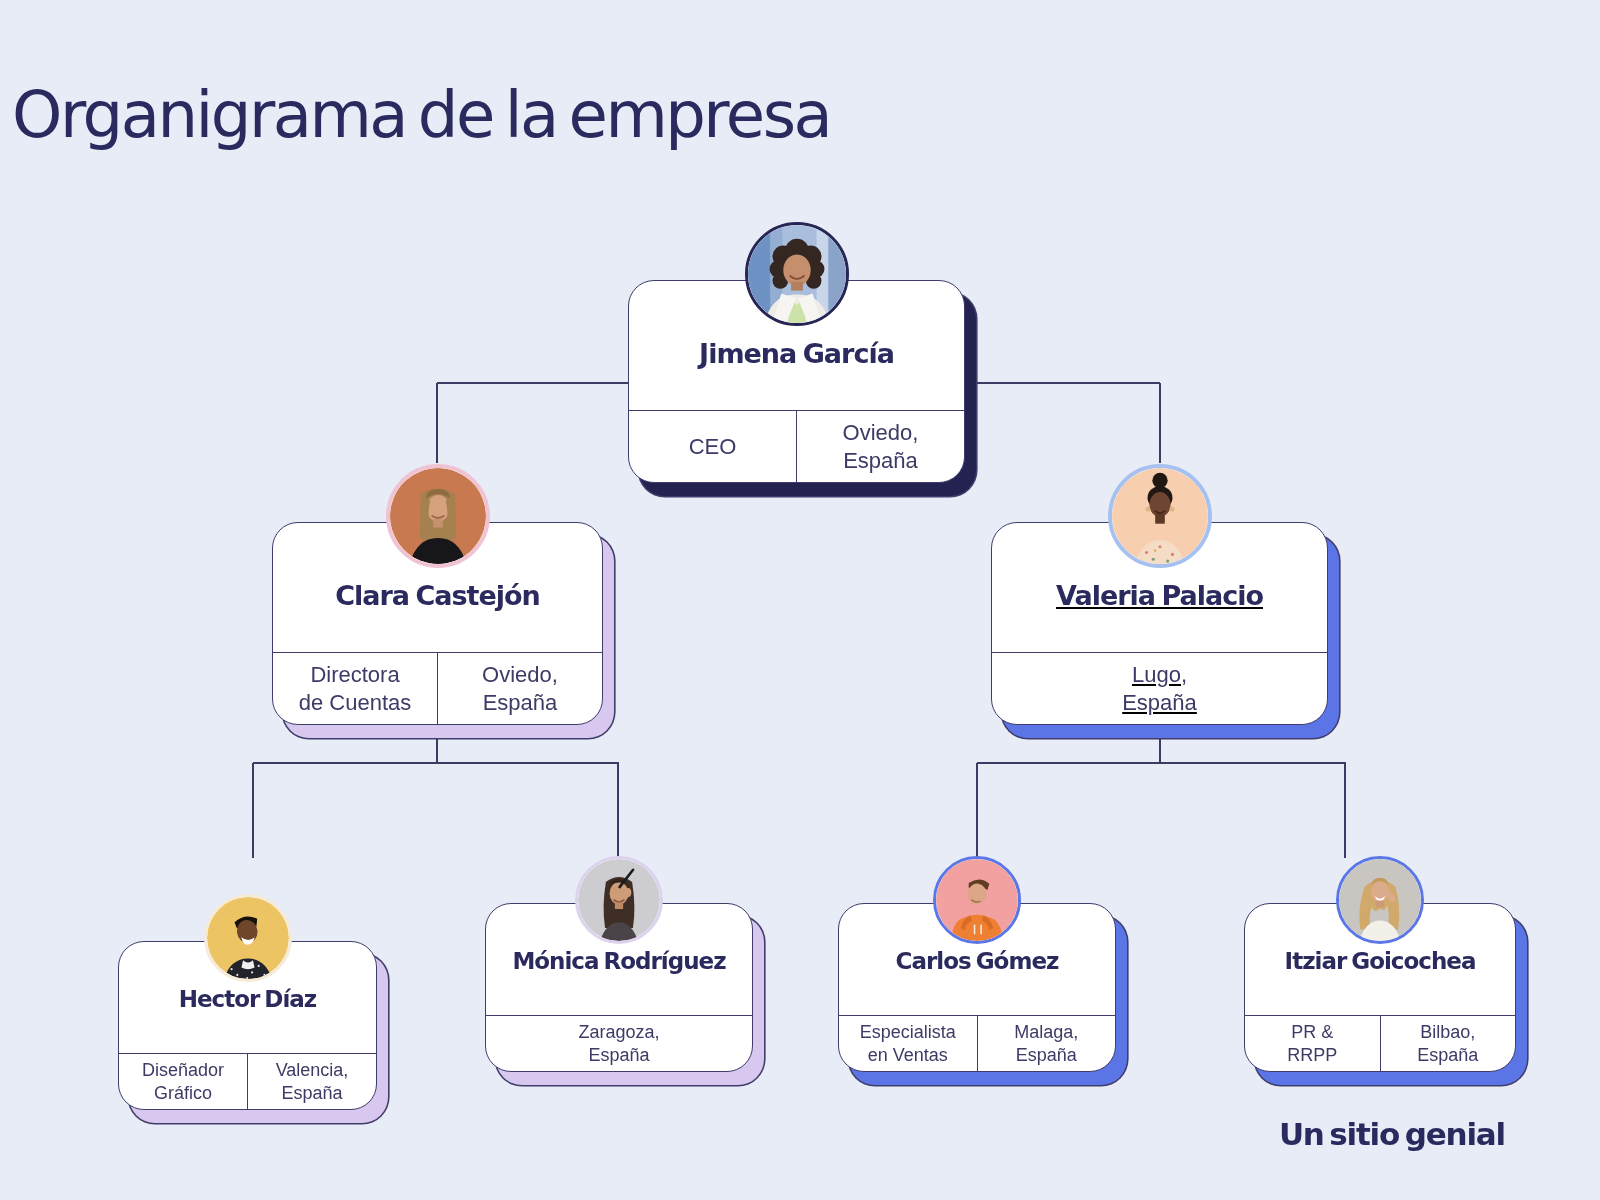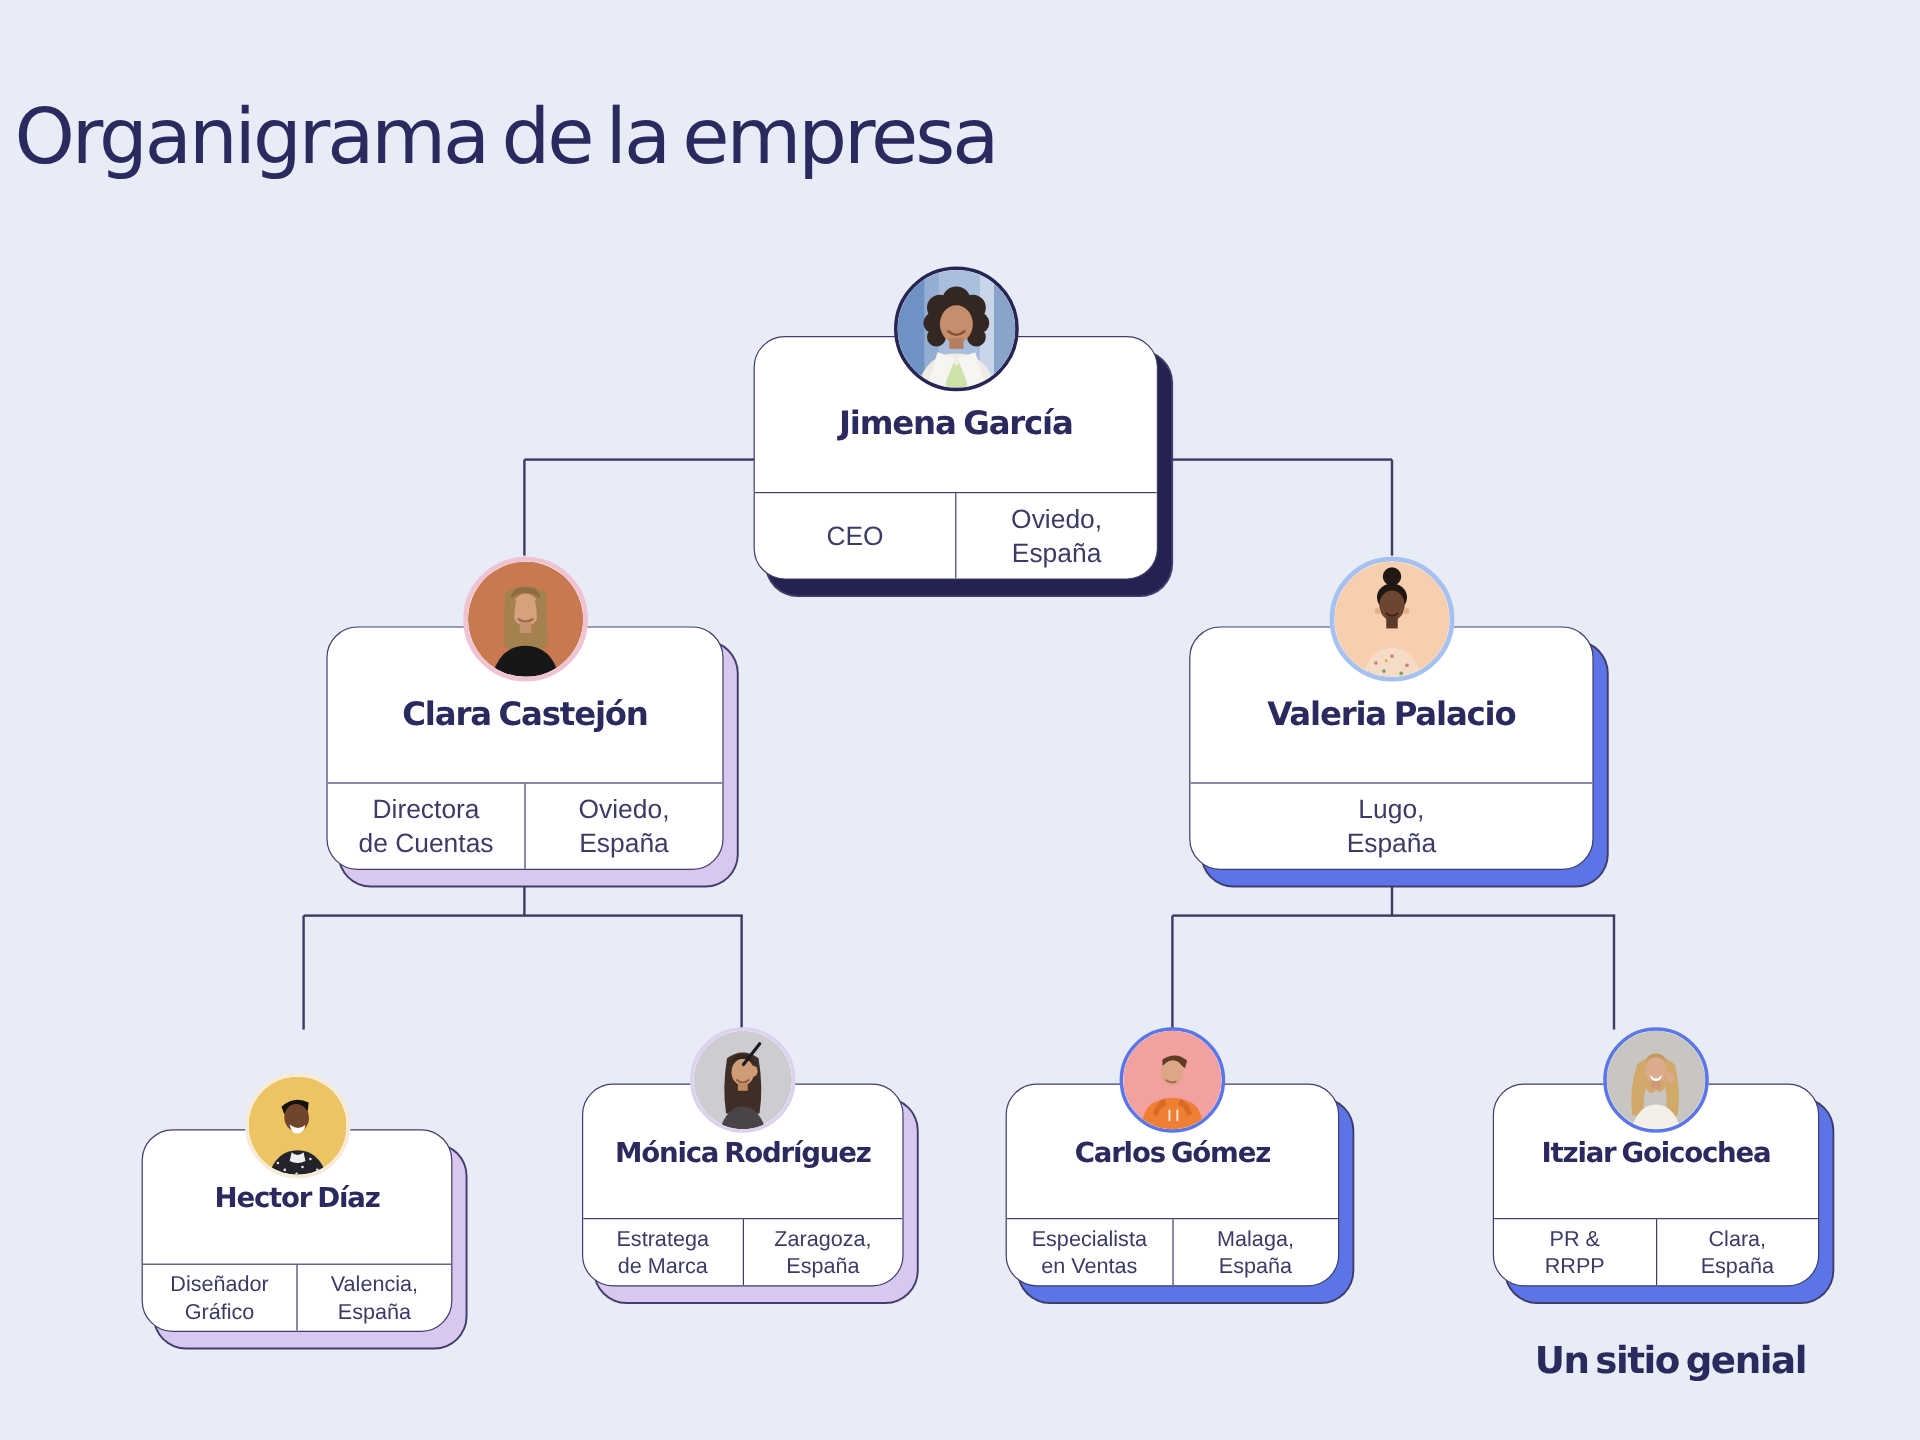--- a/index.html
+++ b/index.html
@@ -57,21 +57,21 @@
 
   
   .avatar{position:absolute;left:50%;transform:translateX(-50%);border-radius:50%;
     overflow:hidden;background:#fff;z-index:3;}
   .avatar svg{display:block;width:100%;height:100%;}
   .tier-top .avatar{width:104px;height:104px;top:-58px;}
   .tier-child .avatar{width:88px;height:88px;top:-47px;}
 
   #card-ceo    {left:628px; top:280px; width:337px; height:203px;}
   #card-clara  {left:272px; top:522px; width:331px; height:203px;}
-  #card-valeria{left:991px; top:522px; width:337px; height:203px;}
+  #card-valeria{left:991px; top:522px; width:337px; height:203px;text-decoration:underline;}
   #card-hector {left:118px; top:941px; width:259px; height:169px;}
   #card-monica {left:485px; top:903px; width:268px; height:169px;}
   #card-carlos {left:838px; top:903px; width:278px; height:169px;}
   #card-itziar {left:1206px;top:903px; width:272px; height:169px;margin-left:38px;}
 
   #card-ceo     .avatar{border:3px solid var(--avatar-border-navy);}
   #card-clara   .avatar{border:4px solid var(--avatar-border-pink);}
   #card-valeria .avatar{border:4px solid var(--avatar-border-lightblue);}
   #card-hector  .avatar{border:3px solid var(--avatar-border-cream);}
   #card-monica  .avatar{border:3px solid var(--avatar-border-lavender);}
@@ -276,22 +276,20 @@
             </g>
           <ellipse cx="61" cy="41" rx="4" ry="5.5" fill="#cf9c78"></ellipse>
           <rect x="45" y="53" width="10" height="8" fill="#bd8a66"></rect>
           <path d="M26 102 q8 -25 24 -25 q16 0 24 25 z" fill="#4a4449"></path>
         </g>
       </svg>
     </div>
     <div class="card-box">
       <div class="card-name">Mónica Rodríguez</div>
       <div class="card-cells">
-        <div class="cell">Estratega
-de Marca</div>
         <div class="cell">Zaragoza,
 España</div>
       </div>
     </div>
   </div>
 
   <div class="person-card tier-child sh-blue" id="card-carlos">
     <div class="avatar">
       <svg viewBox="0 0 100 100">
         <defs>
@@ -343,21 +341,21 @@
           <rect x="45" y="51" width="10" height="8" fill="#cf9a77"></rect>
           <path d="M24 102 q8 -27 26 -27 q18 0 26 27 z" fill="#f3f0ea"></path>
         </g>
       </svg>
     </div>
     <div class="card-box">
       <div class="card-name">Itziar Goicochea</div>
       <div class="card-cells">
         <div class="cell">PR &amp;
 RRPP</div>
-        <div class="cell">Clara,
+        <div class="cell">Bilbao,
 España</div>
       </div>
     </div>
   </div>
 
   <div class="footer-brand">Un sitio genial</div>
 
 </div>
 
 </body></html>

